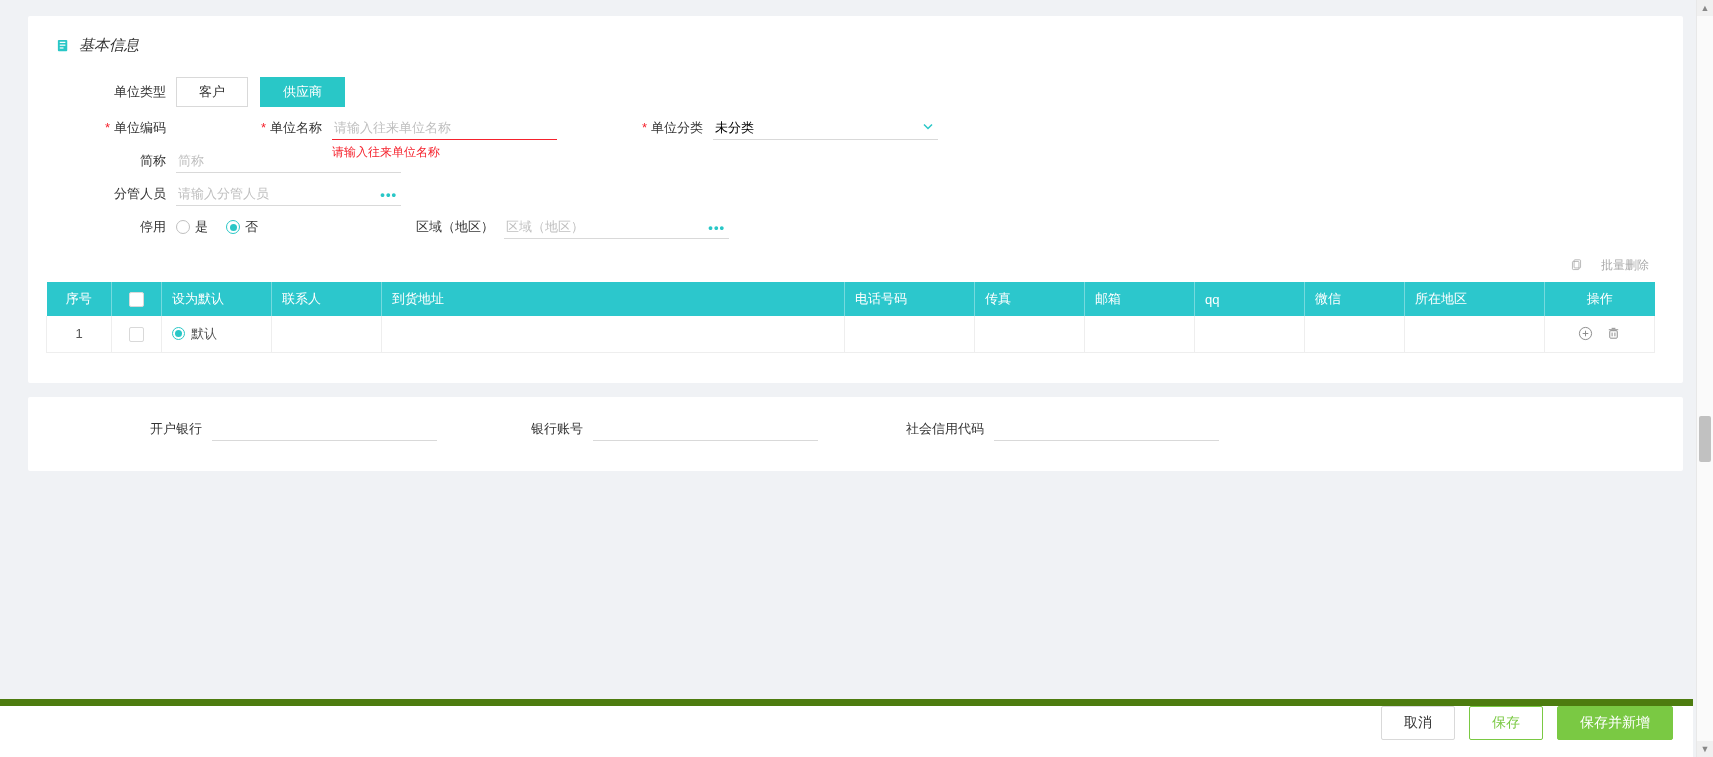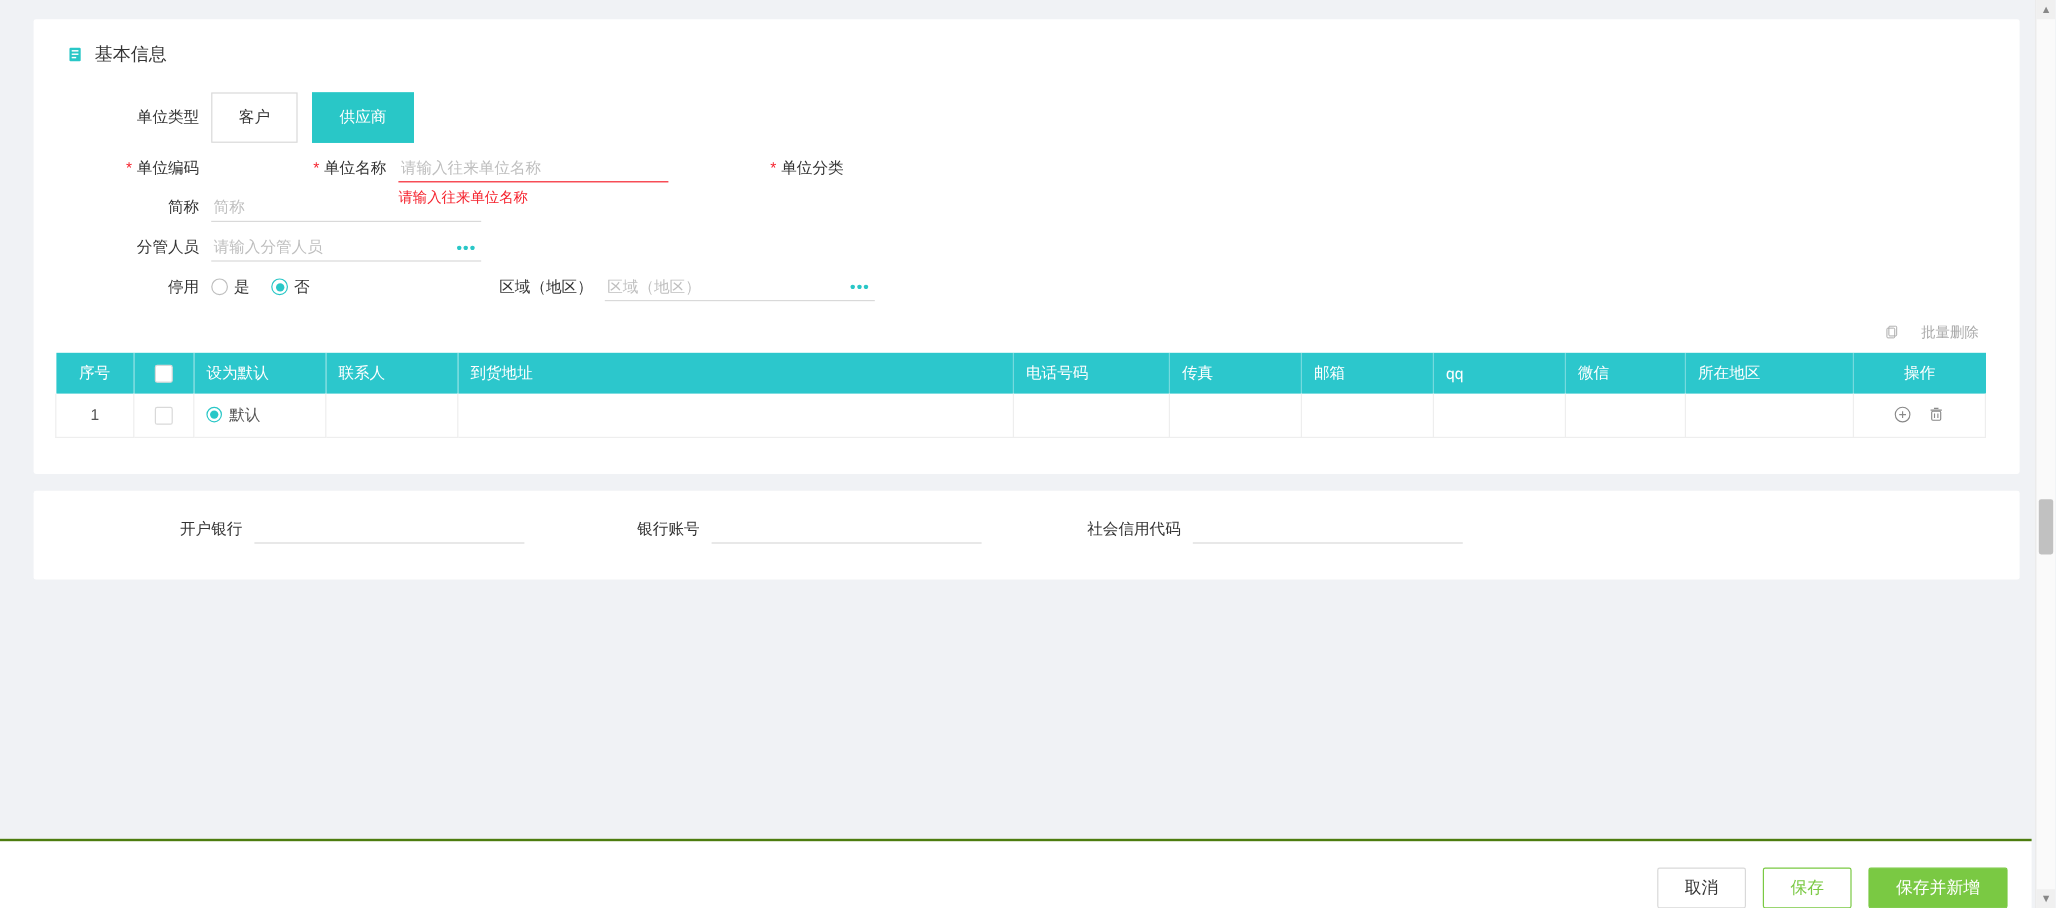--- a/index.html
+++ b/index.html
@@ -25,20 +25,21 @@
   .section {
     background: #fff;
     border-radius: 2px;
     padding: 20px 28px 30px 28px;
     margin-bottom: 14px;
   }
   .sec-title {
     display: flex; align-items: center;
     font-size: 15px; color: #333;
     margin-bottom: 22px;
+    font-style: italic;
   }
   .sec-icon {
     width: 15px; height: 15px;
     margin-right: 8px;
     display: inline-flex; align-items: center; justify-content: center;
   }
   .sec-icon svg { width: 15px; height: 15px; }
 
   .form-rows { display: flex; flex-direction: column; gap: 9px; padding-left: 40px; padding-right: 20px; }
   .form-row { display: flex; align-items: center; gap: 40px; flex-wrap: wrap; }
@@ -65,21 +66,21 @@
   .underline-input.err { border-bottom-color: #f5222d; }
   .err-msg {
     position: absolute; top: 100%; left: 80px;
     color: #f5222d; font-size: 12px;
     margin-top: 4px; white-space: nowrap;
   }
 
   .btn-group { display: flex; gap: 12px; }
   .toggle-btn {
     display: inline-flex; align-items: center; justify-content: center;
-    height: 42px; padding: 0 22px;
+    height: 30px; padding: 0 22px;
     border: 1px solid #d9d9d9;
     background: #fff; color: #333;
     cursor: pointer; font-size: 13px;
   }
   .toggle-btn.active-out { border-color: #d9d9d9; }
   .toggle-btn.filled {
     background: #29c7c7; border-color: #29c7c7; color: #fff;
   }
 
   .sel-wrap { position: relative; display: flex; align-items: center; }
@@ -162,22 +163,22 @@
     display: inline-flex; align-items: center; justify-content: center;
     width: 18px; height: 18px; color: #888; cursor: pointer;
     margin: 0 3px;
   }
   .icon-btn svg { width: 15px; height: 15px; }
 
   .footer-bar {
     position: absolute; left: 0; right: 20px; bottom: 0;
     height: 58px;
     background: #fff;
-    border-top: 2px solid #4d7c0f;
-    display: flex; align-items: flex-end; justify-content: flex-end;
+    border-top: 7px solid #4d7c0f;
+    display: flex; align-items: flex-start; justify-content: flex-end;
     gap: 14px;
     padding-right: 20px;
   }
   .btn {
     height: 34px; padding: 0 22px;
     border: 1px solid #d9d9d9; background: #fff;
     color: #333; font-size: 14px; cursor: pointer;
     display: inline-flex; align-items: center; justify-content: center;
     border-radius: 2px;
   }
@@ -240,20 +241,28 @@
           <div class="form-cell">
             <span class="label"><span class="req">*</span><span>单位编码</span></span>
           </div>
           <div class="form-cell" style="margin-left:36px">
             <span class="label"><span class="req">*</span><span>单位名称</span></span>
             <input class="underline-input err" placeholder="请输入往来单位名称" style="">
             <div class="err-msg">请输入往来单位名称</div>
           </div>
           <div class="form-cell" style="margin-left:36px">
             <span class="label"><span class="req">*</span><span>单位分类</span></span>
+            <div class="sel-wrap">
+              <input class="underline-input" value="未分类" style="">
+              <span class="caret">
+                <svg width="12" height="12" viewBox="0 0 12 12">
+                    <path d="M2 4 L6 8 L10 4" stroke="#29c7c7" stroke-width="1.5" fill="none"></path>
+                  </svg>
+              </span>
+            </div>
           </div>
         </div>
 
         <div class="form-row">
           <div class="form-cell">
             <span class="label">简称</span>
             <input class="underline-input" placeholder="简称" style="">
           </div>
         </div>
 

